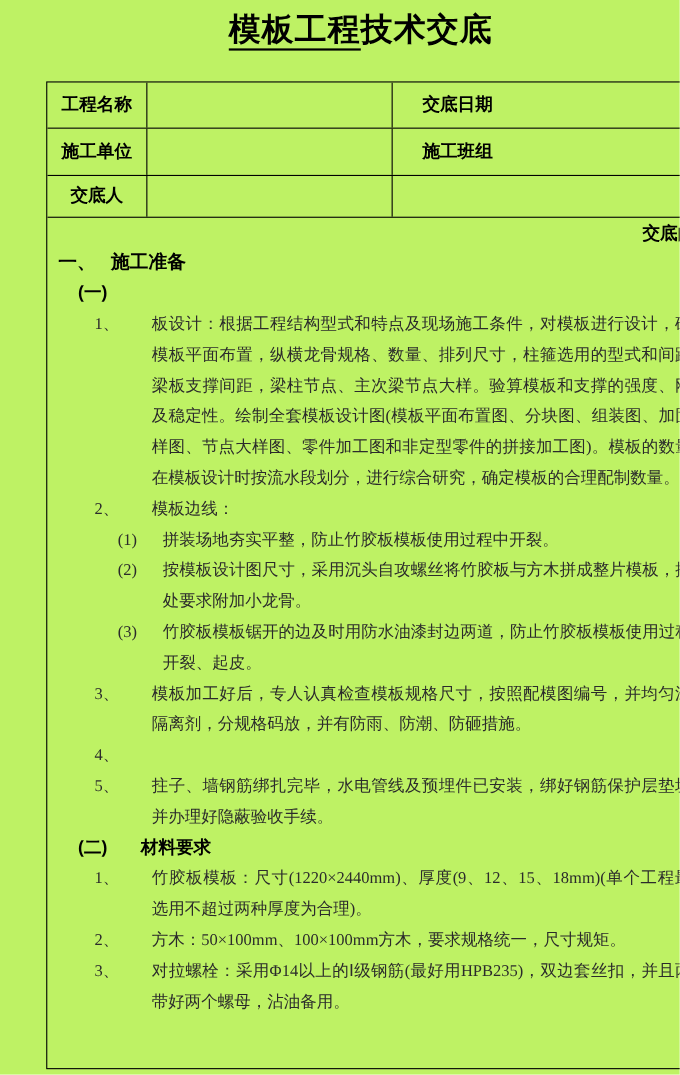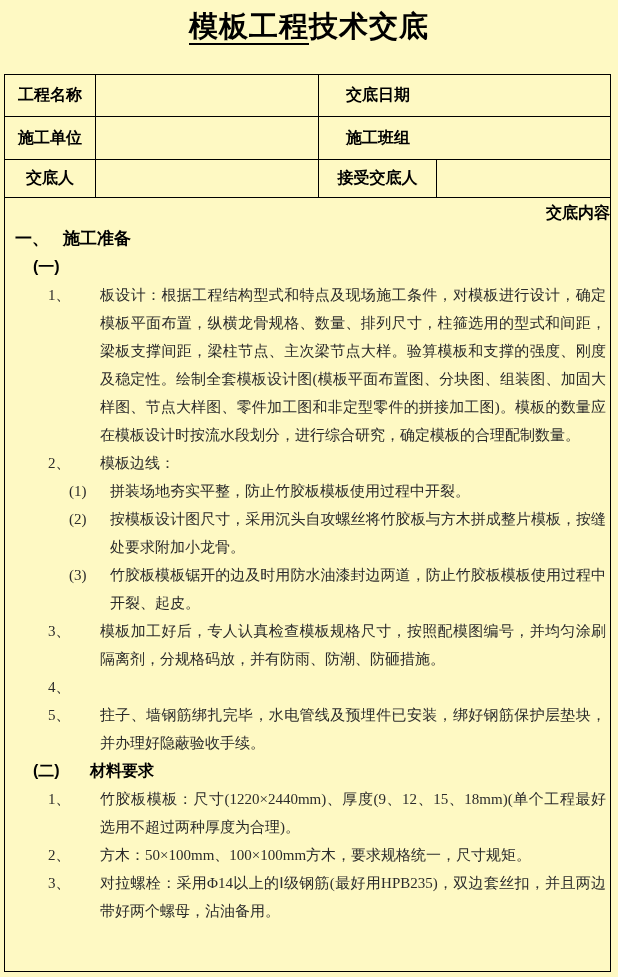--- a/index.html
+++ b/index.html
@@ -1,19 +1,19 @@
 <!DOCTYPE html>
 <html><head>
 <meta charset="utf-8">
 <style>
   * { margin:0; padding:0; box-sizing:border-box; }
   html,body { background:#fff; }
   .page {
-    width:618px; height:977px; background:#fef9c3; overflow:hidden;
-    font-family:"Liberation Serif", serif; color:#2b2b2b; position:relative;
+    width:618px; height:977px; background:#bef264; overflow:hidden;
+    font-family:"Liberation Serif", serif; color:#2b2b2b; position:relative;padding-left:38px;
   }
   .title {
     margin-top:7px; height:40px; text-align:center;
     font-family:"Liberation Sans", sans-serif; font-weight:bold;
     font-size:29px; letter-spacing:1px; color:#000;
   }
   .title .u { border-bottom:2.5px solid #000; padding-bottom:1px; }
   .doc {
     margin:27px 3px 0 4px; width:607px; height:898px;
     border:1.6px solid #000; overflow:hidden;
@@ -87,23 +87,20 @@
         </div>
     </div>
 
     <div class="info-row r3">
       <div class="c w1">
           <span class="lbl">交底人</span>
         </div>
       <div class="c w2">
           <span class="muted"></span>
         </div>
-      <div class="c w3">
-          <span class="lbl">接受交底人</span>
-        </div>
       <div class="c w4">
           <span class="muted"></span>
         </div>
     </div>
 
     <div class="content">
       <div class="content-header">交底内容</div>
       <div>
           <div class="block h1">
             <span class="num">一、</span>

